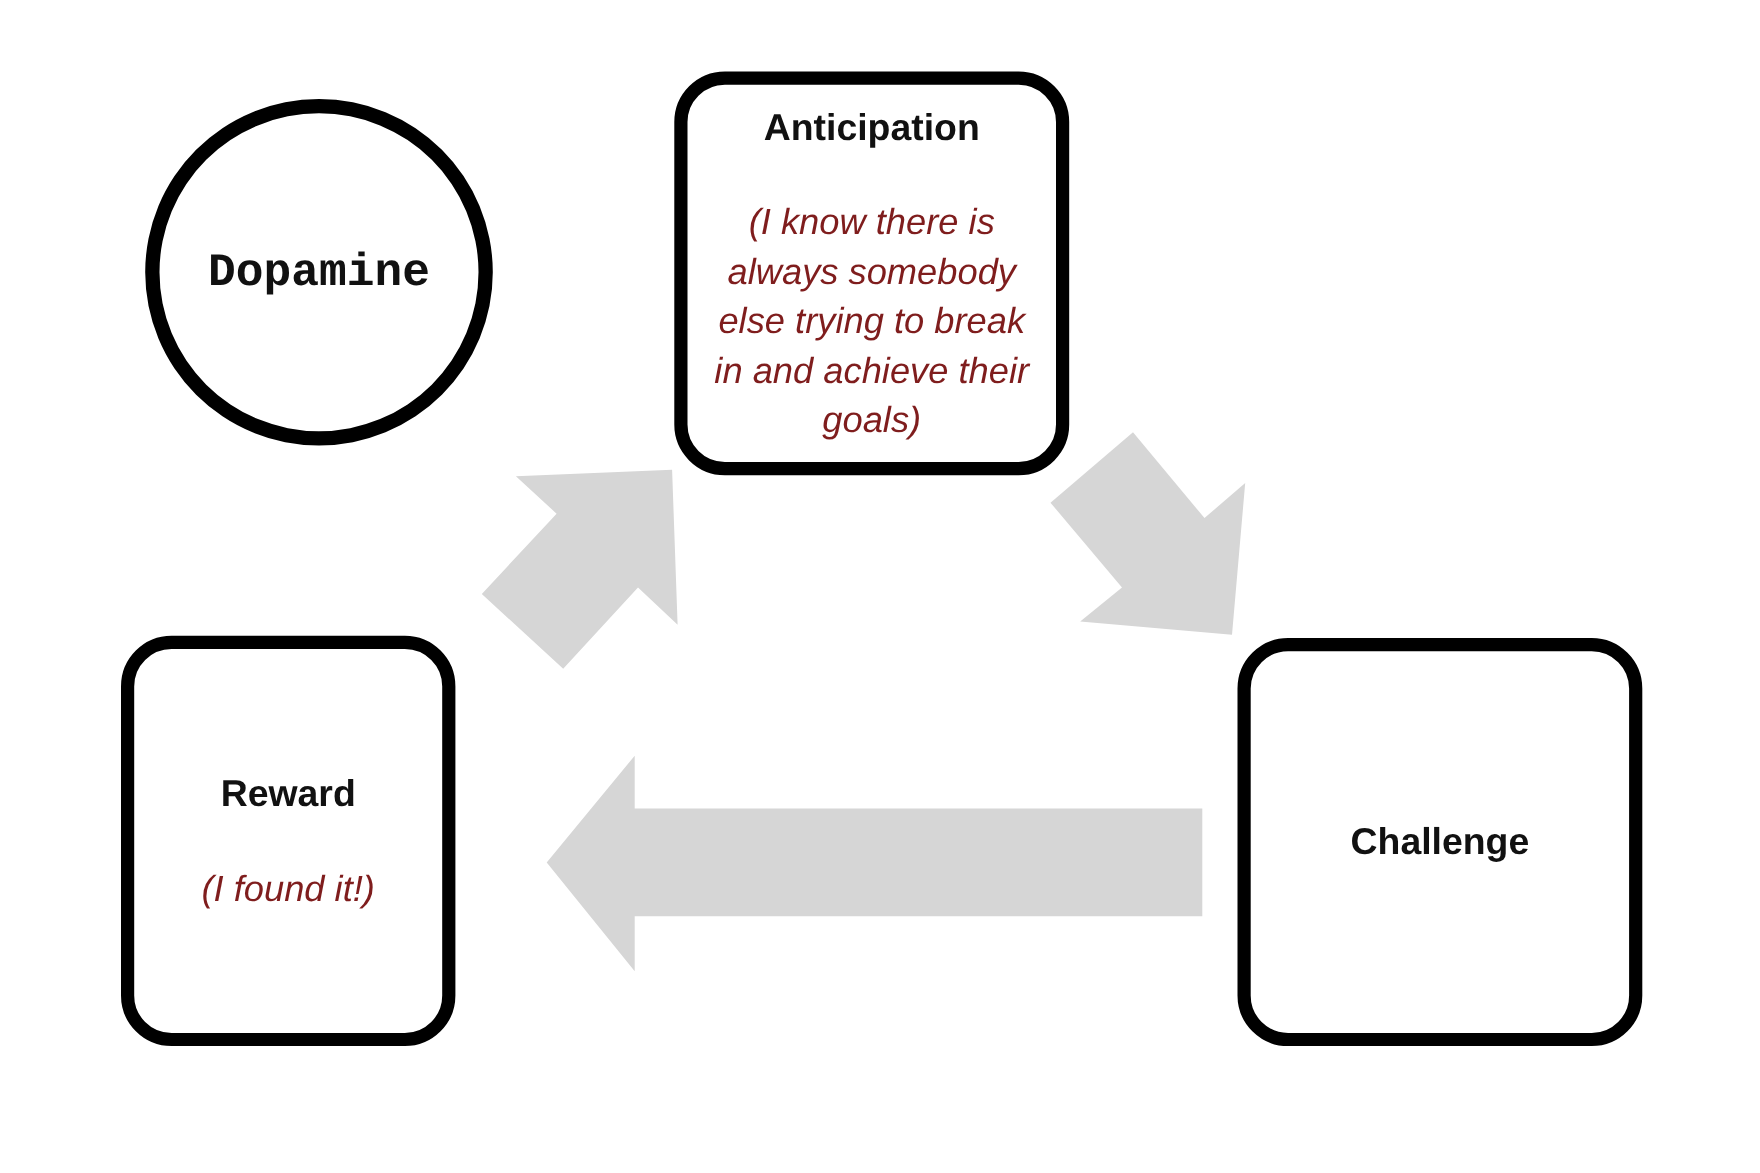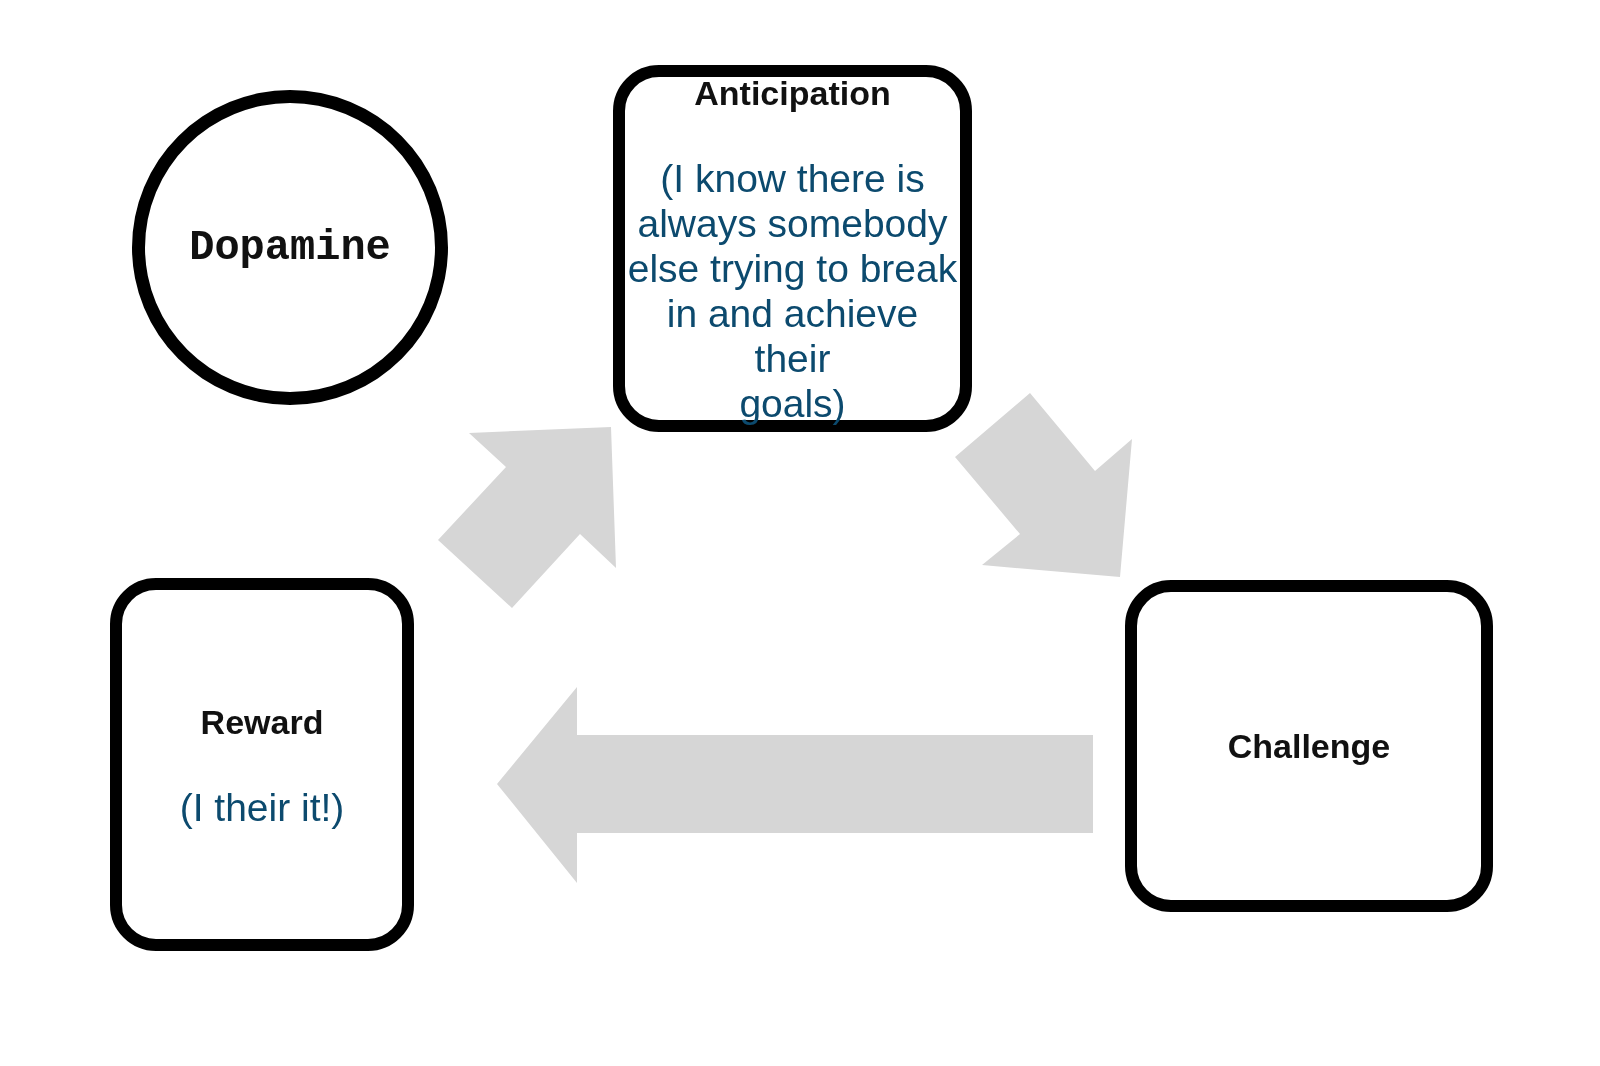--- a/index.html
+++ b/index.html
@@ -26,33 +26,34 @@
     text-align: center;
     gap: 40px;
   }
   #node-dopamine {
     left: 132px; top: 90px; width: 316px; height: 315px;
     border-radius: 50%;
     border-width: 13px;
   }
   #node-anticipation { left: 613px; top: 65px;  width: 359px; height: 367px; }
   #node-reward       { left: 110px; top: 578px; width: 304px; height: 373px; }
-  #node-challenge    { left: 1125px; top: 580px; width: 368px; height: 332px; }
+  #node-challenge    { left: 1125px; top: 580px; width: 368px; height: 371px; }
 
   .node-title {
     font-weight: bold;
     font-size: 34px;
     line-height: 45px;
     color: #111111;
   }
   .node-body {
-    font-size: 39px;
+    font-size: 33px;
     line-height: 45px;
     white-space: pre-line;
-    color: #0c4a6e;
+    color: #7f1d1d;
+    font-style: italic;
   }
   .dopamine-label {
     font-weight: bold;
     font-size: 42px;
     color: #111111;
     font-family: Liberation Mono, monospace;
   }
 </style>
 </head>
 <body>
@@ -77,16 +78,16 @@
 in and achieve their
 goals)</div>
   </div>
 
   <div class="node" id="node-challenge">
     <div class="node-title">Challenge</div>
   </div>
 
   <div class="node" id="node-reward">
     <div class="node-title">Reward</div>
-    <div class="node-body">(I their it!)</div>
+    <div class="node-body">(I found it!)</div>
   </div>
 
 </div>
 
 </body></html>

